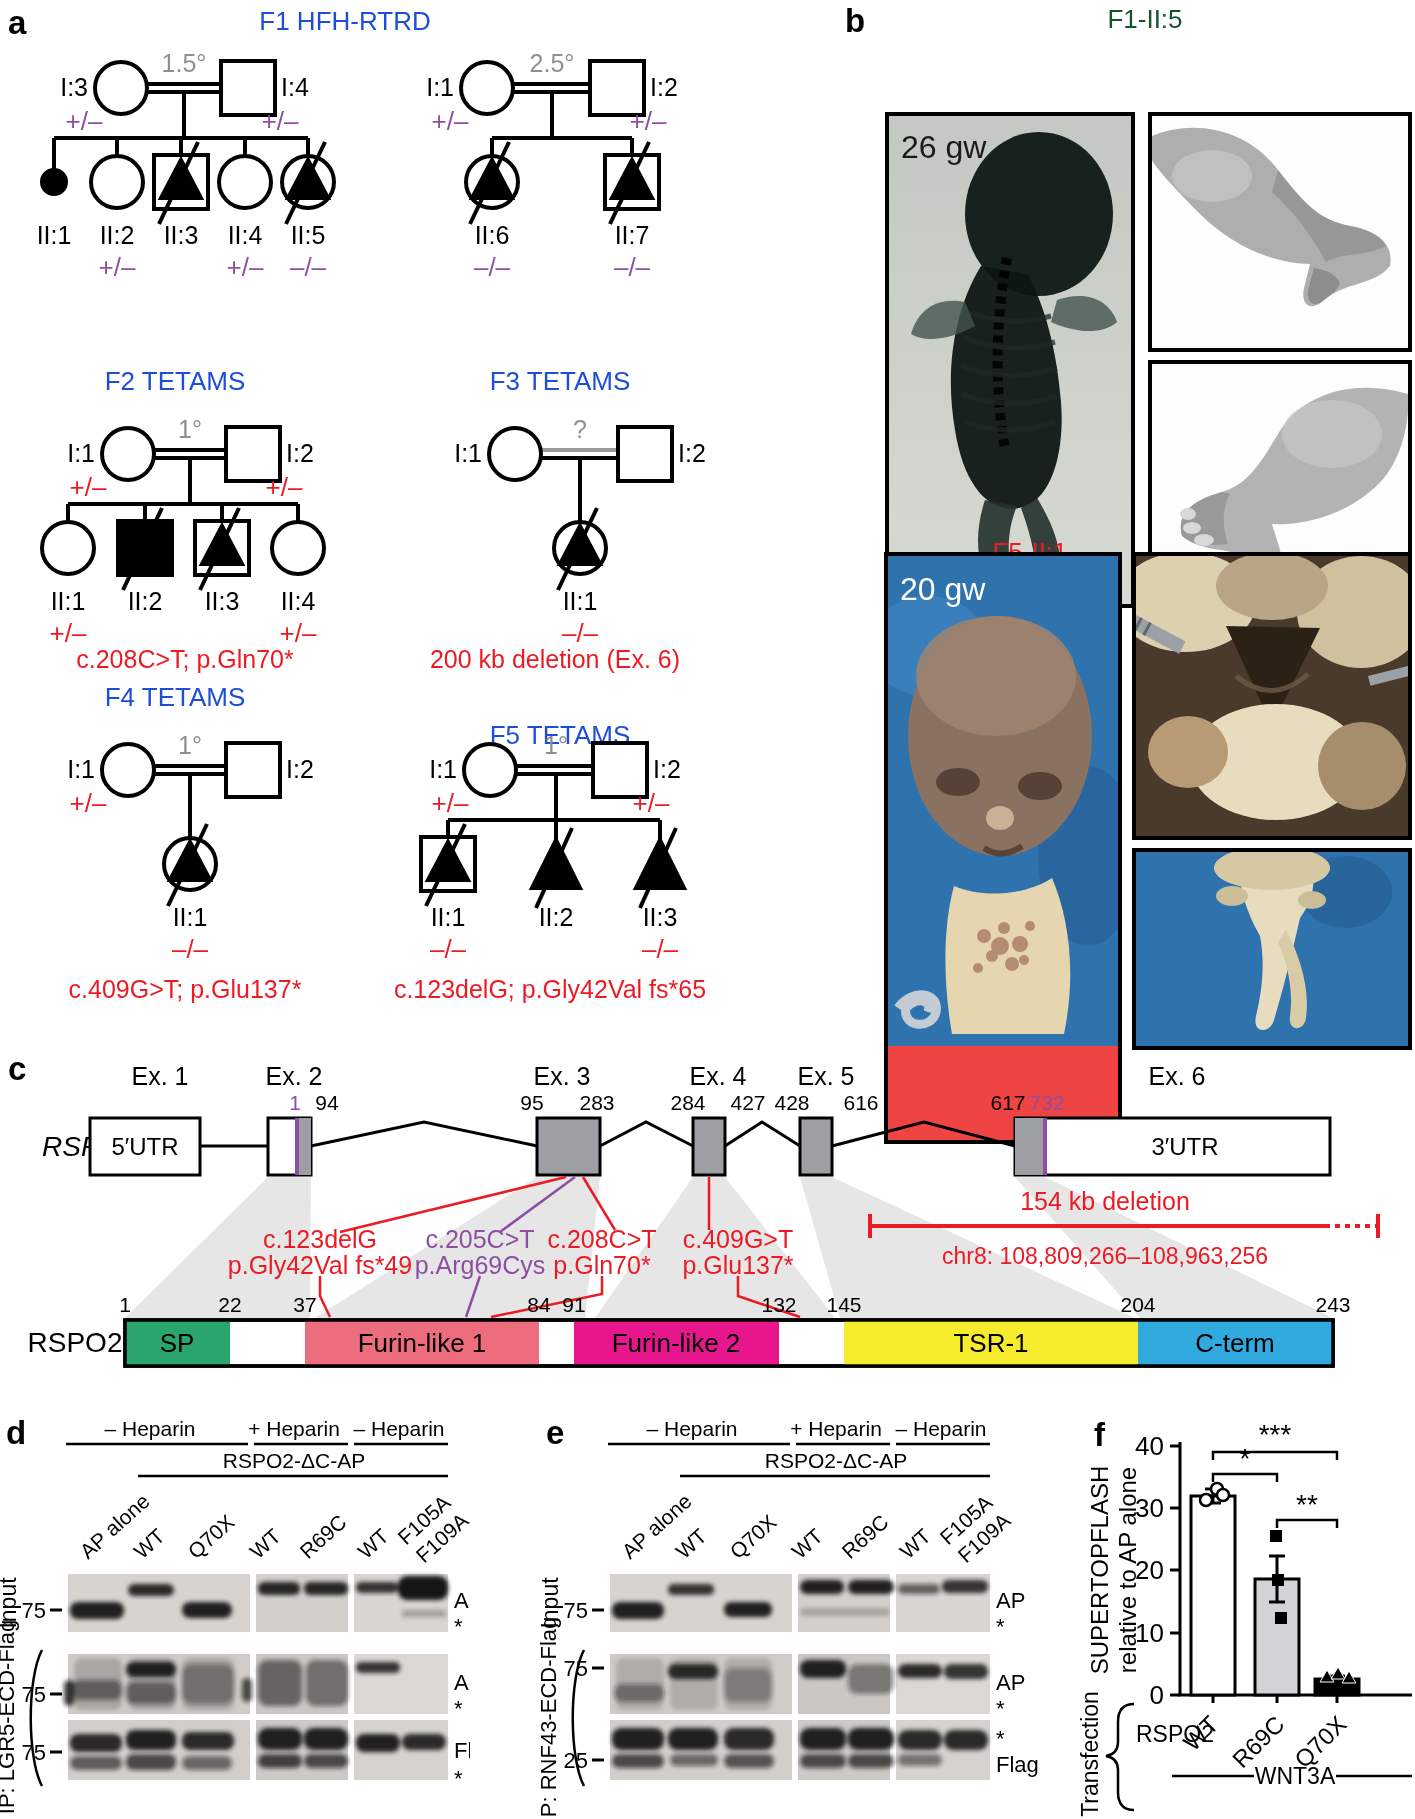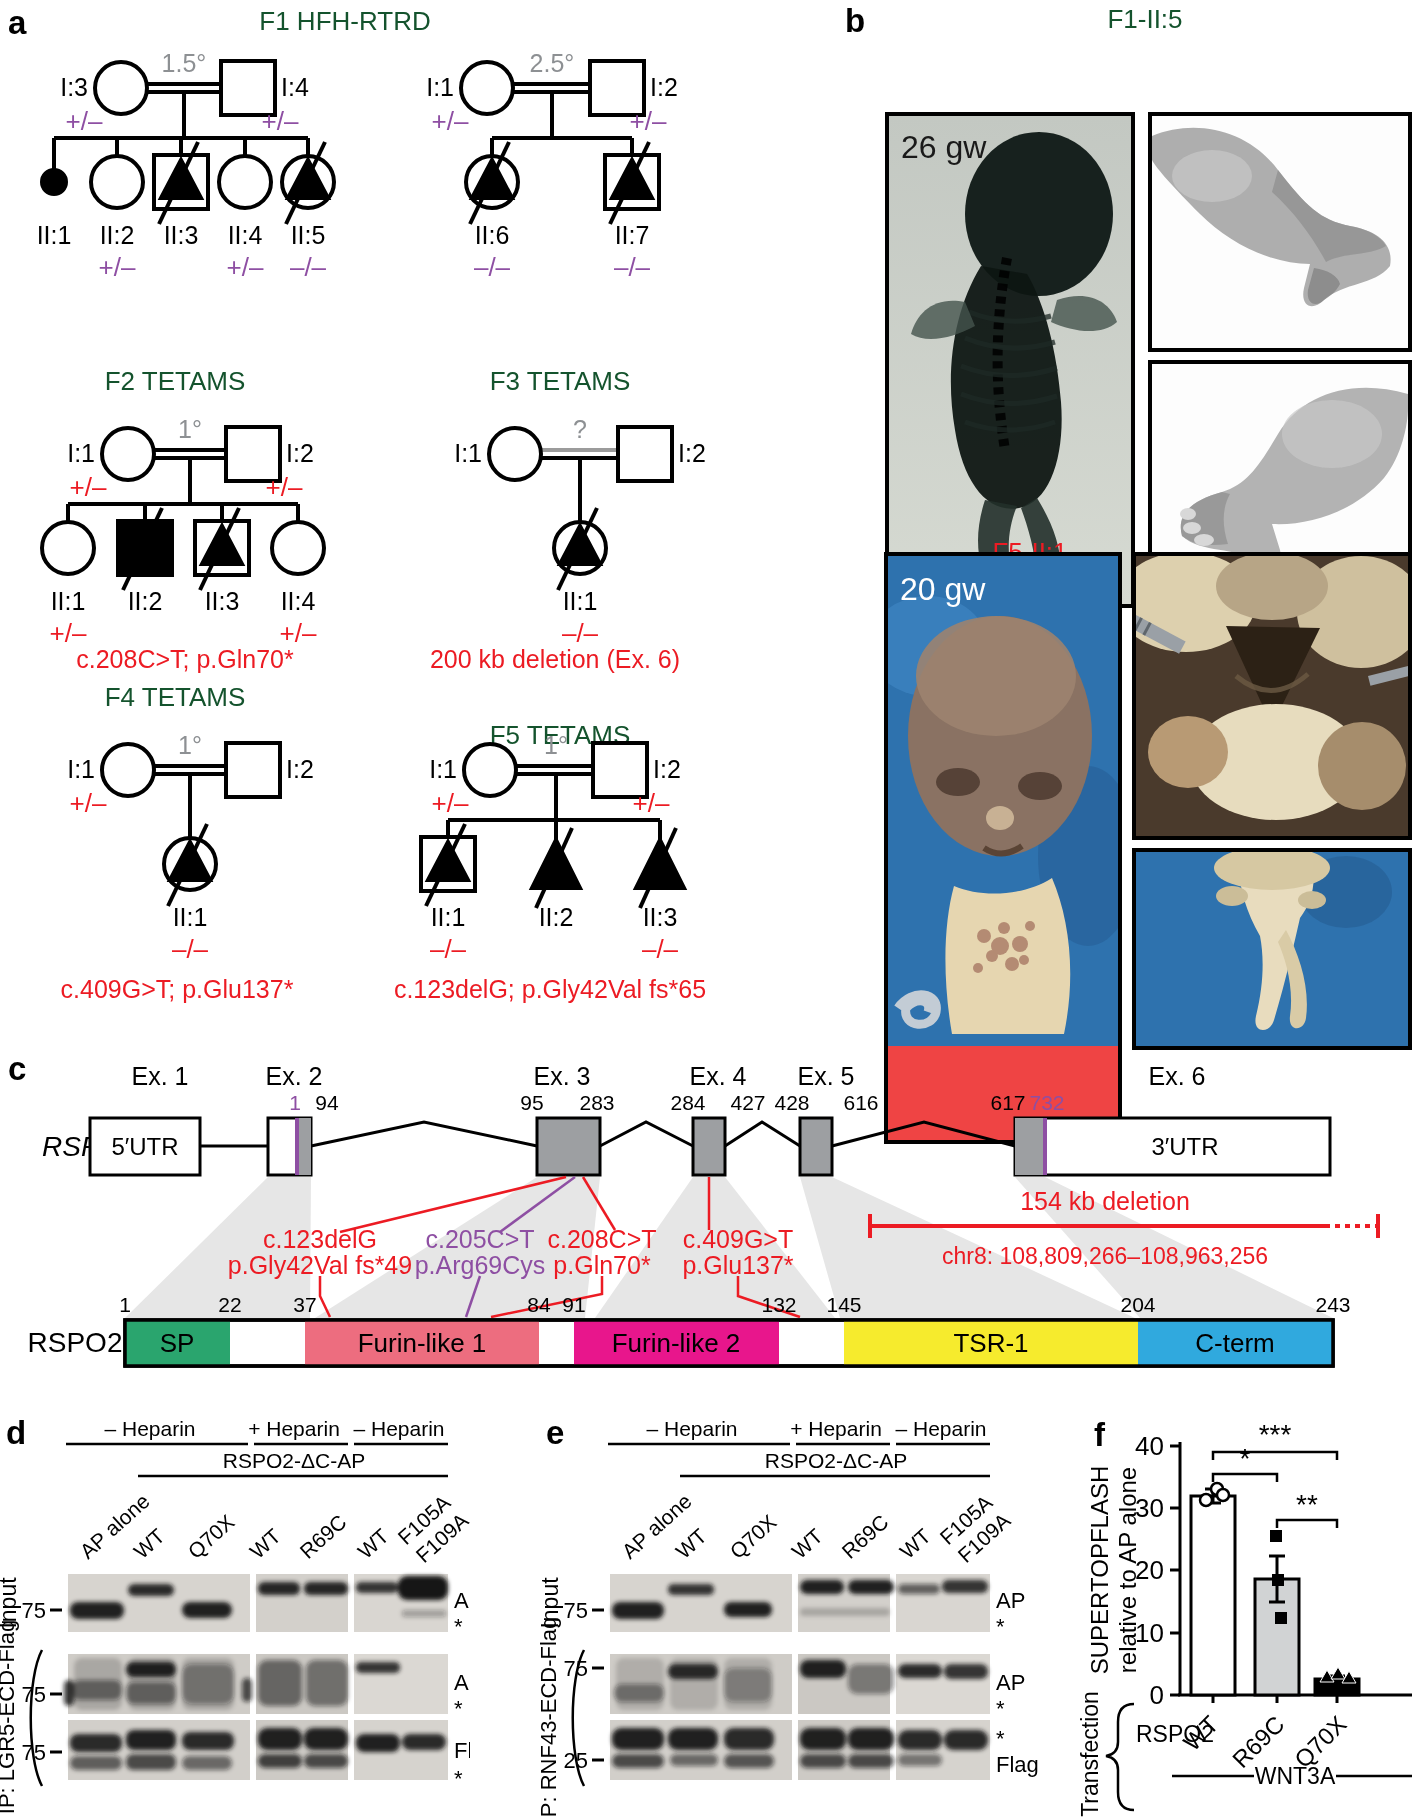--- a/index.html
+++ b/index.html
@@ -1,19 +1,19 @@
 <!DOCTYPE html>
 <html><head>
 <meta charset="utf-8">
 <style>
   html,body{margin:0;padding:0;background:#fff;font-family:"Liberation Sans",sans-serif;}
   #fig{position:relative;width:1415px;height:1819px;background:#fff;overflow:hidden;}
   .abs{position:absolute;}
   .plabel{font-weight:700;font-size:33px;color:#000;}
-  .ftitle{font-size:26px;color:#14532d;text-align:center;white-space:nowrap;}
+  .ftitle{font-size:26px;color:#1d4ed8;text-align:center;white-space:nowrap;}
   .cap{font-size:25px;text-align:center;white-space:nowrap;}
   .purple{color:#14532d;}
   .red{color:#ec1b23;}
   svg{display:block;}
   svg text{font-family:"Liberation Sans",sans-serif;}
   .sym{fill:#fff;stroke:#000;stroke-width:4;}
   .symf{fill:#000;stroke:#000;stroke-width:4;}
   .lin{stroke:#000;stroke-width:4;fill:none;}
   .lin3{stroke:#000;stroke-width:3;fill:none;}
   .pid{font-size:25px;fill:#000;}
@@ -213,21 +213,21 @@
       <polygon class="symf" points="262,128 238,176 286,176"></polygon>
       <line class="lin" x1="242" y1="196" x2="278" y2="116"></line>
     </g>
     <text class="pid" x="50" y="214" text-anchor="middle">II:1</text>
     <text class="pid" x="158" y="214" text-anchor="middle">II:2</text>
     <text class="pid" x="262" y="214" text-anchor="middle">II:3</text>
     <text class="gt gtr" x="50" y="246" text-anchor="middle">–/–</text>
     <text class="gt gtr" x="262" y="246" text-anchor="middle">–/–</text>
   </svg>
 
-  <div class="abs cap red" style="left:12px;top:975px;width:330px;">c.409G&gt;T; p.Glu137*</div>
+  <div class="abs cap red" style="left:20px;top:975px;width:330px;">c.409G&gt;T; p.Glu137*</div>
   <div class="abs cap red" style="left:370px;top:975px;width:360px;">c.123delG; p.Gly42Val fs*65</div>
 
   <div class="abs plabel" style="left:845px;top:2px;">b</div>
   <div class="abs ftitle purple" style="left:975px;top:4px;width:340px;">F1-II:5</div>
 
   <div class="photo" style="left:885px;top:112px;width:250px;height:496px;">
     <svg width="242" height="488" viewBox="0 0 242 488">
       <defs>
         <linearGradient id="xg" x1="0" y1="0" x2="0" y2="1">
           <stop offset="0" stop-color="#c3c8c2"></stop>

